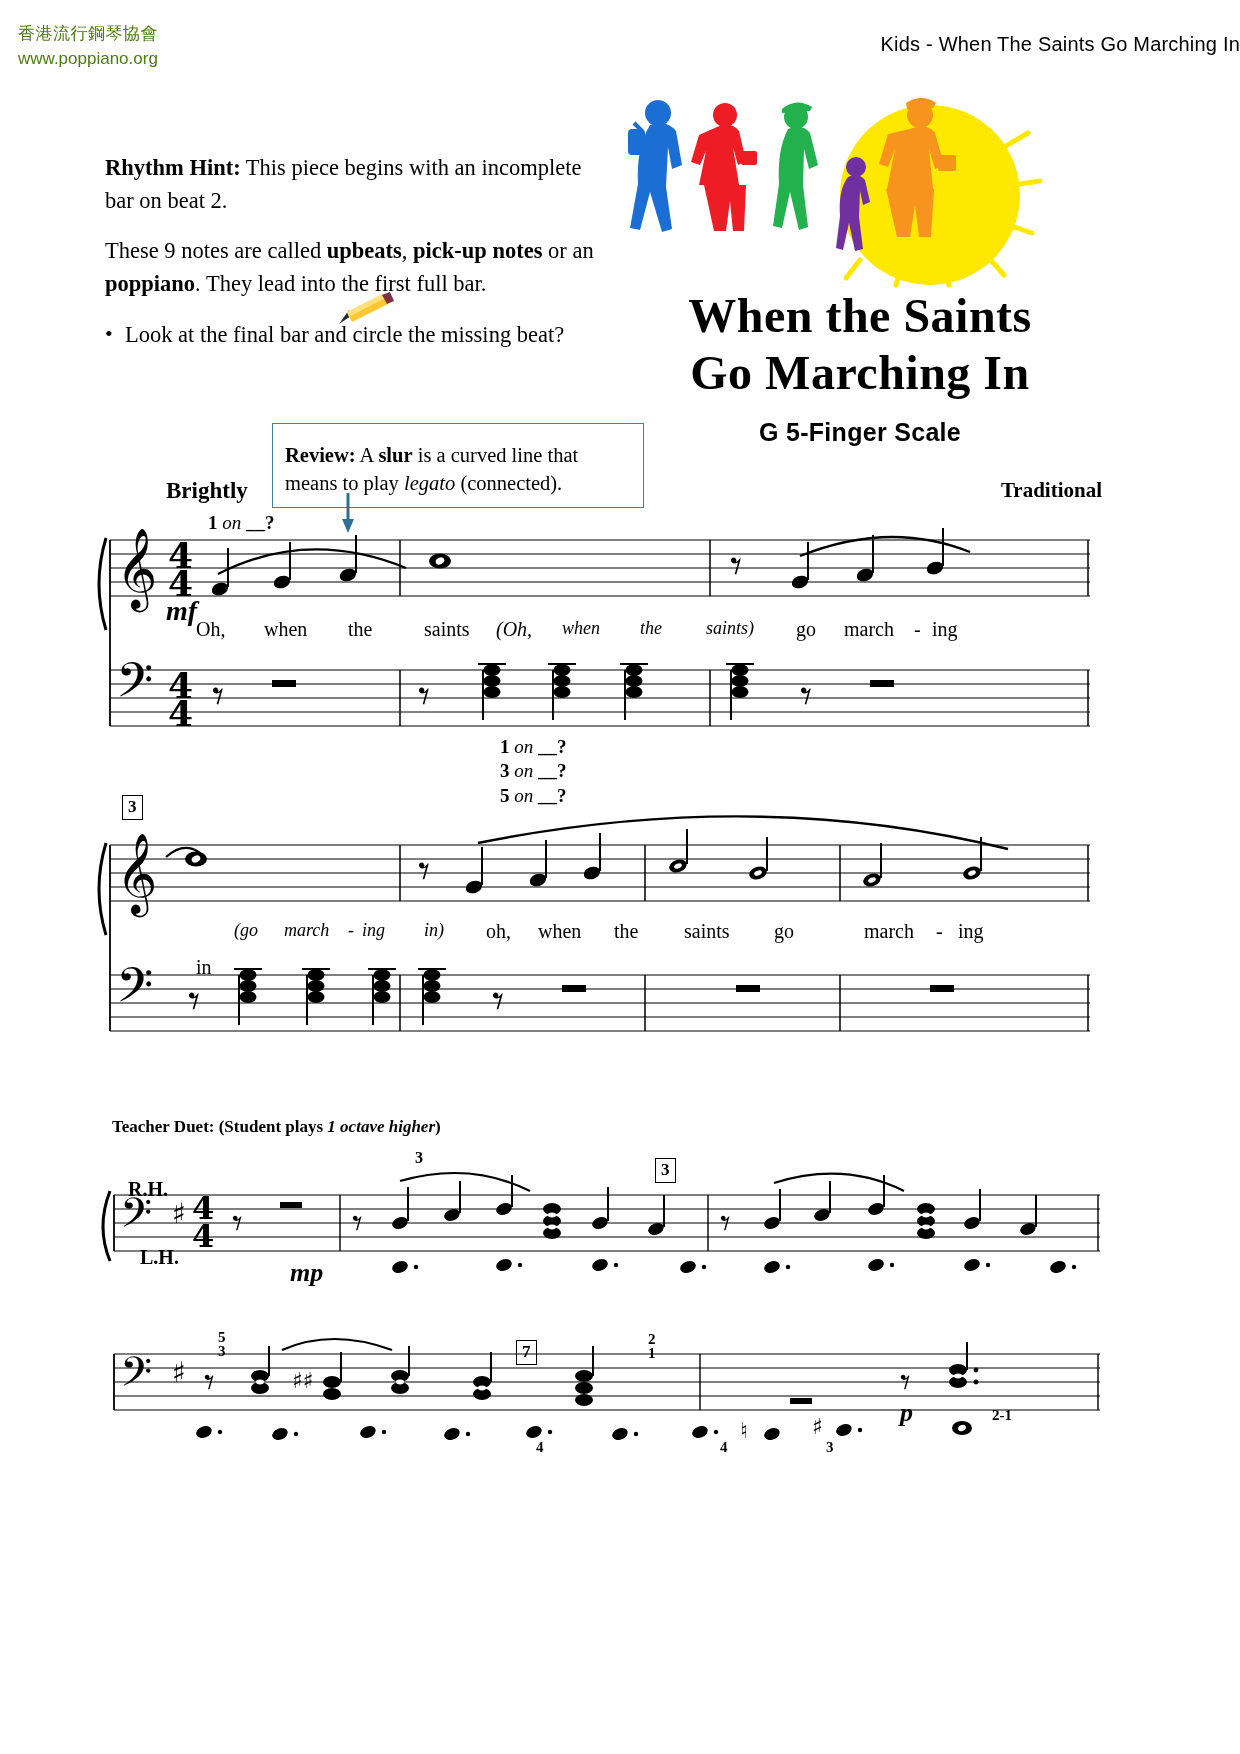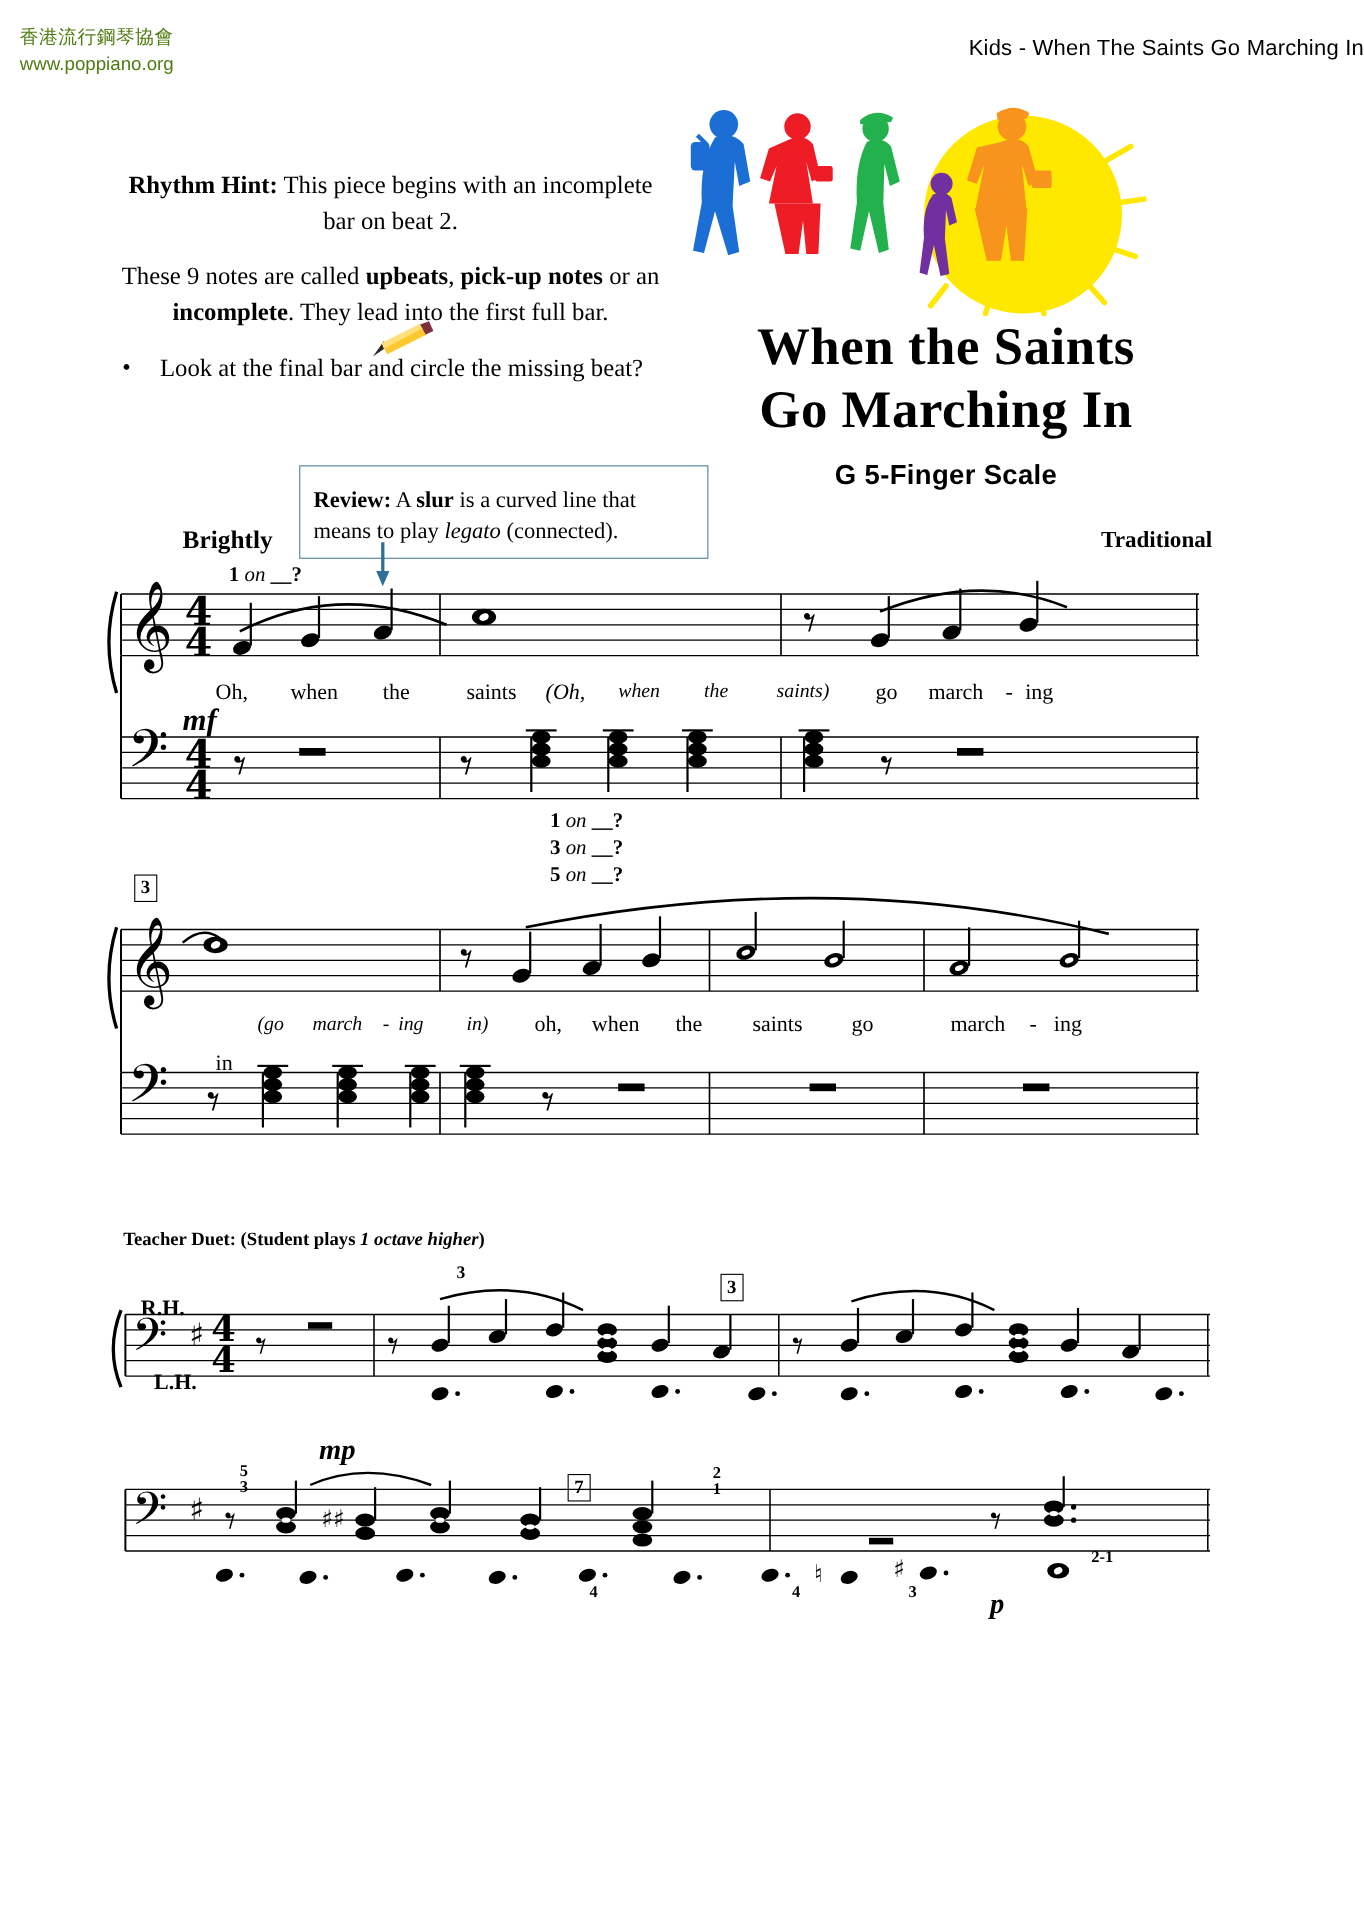--- a/index.html
+++ b/index.html
@@ -15,21 +15,21 @@
   .page { position:relative; width:1240px; height:1754px; }
 
   
   .site-brand { position:absolute; left:18px; top:22px; font-family:Liberation Sans, sans-serif; font-size:17px; line-height:1.45; color:#4d7c0f; }
   .site-brand .cn { display:block; letter-spacing:.5px; }
   .site-brand .url { display:block; }
   .page-title { position:absolute; left:0; top:33px; width:1240px; text-align:right;
       font-family:"Liberation Sans", sans-serif; font-size:20px; font-weight:400; letter-spacing:.2px; }
 
   
-  .hint { position:absolute; left:105px; top:152px; width:500px; font-size:22.5px; line-height:1.45;text-align:center; }
+  .hint { position:absolute; left:105px; top:152px; width:500px; font-size:22.5px; line-height:1.45; }
   .hint p { margin:0 0 18px 0; }
   .hint b { font-weight:bold; }
   .bullet-row { display:flex; align-items:flex-start; margin-top:4px; }
   .bullet-dot { width:20px; flex:0 0 20px; font-size:22px; line-height:1.4; }
   .bullet-text { flex:1 1 auto; line-height:1.45; position:relative; }
   .pencil { position:absolute; left:325px; top:292px; width:70px; height:42px; }
 
   
   .art { position:absolute; left:600px; top:85px; width:480px; height:200px; }
 
@@ -55,21 +55,21 @@
   .fing-stack { position:absolute; left:500px; top:735px; font-size:19px; font-weight:bold; line-height:1.28; }
   .fing-stack i { font-weight:normal; font-style:italic; }
   .measure-num { position:absolute; font-family:"Liberation Serif", serif; font-weight:bold; font-size:17px;
       border:1.4px solid #000; padding:1px 5px 2px 5px; background:#fff; }
 
   
   .lyrics { position:absolute; font-size:20px; white-space:nowrap; }
   .lyrics span { position:absolute; }
   .lyr-it { font-style:italic; }
   .lyr-sm { font-size:18px; font-style:italic; }
-  .dyn { position:absolute; font-family:"Liberation Serif", serif; font-style:italic; font-weight:bold; font-size:28px;margin-top:45px; }
+  .dyn { position:absolute; font-family:"Liberation Serif", serif; font-style:italic; font-weight:bold; font-size:28px; }
 
   
   .duet-head { position:absolute; left:112px; top:1117px; font-weight:bold; font-size:17px; }
   .duet-head i { font-style:italic; }
   .hand-label { position:absolute; font-weight:bold; font-size:20px; }
 
   svg { display:block; overflow:visible; }
   .stave { position:absolute; }
 </style>
 </head>
@@ -81,21 +81,21 @@
     <span class="cn">香港流行鋼琴協會</span>
     <span class="url">www.poppiano.org</span>
   </div>
   <div class="page-title">Kids - When The Saints Go Marching In</div>
 
   <div class="hint">
     <p>
       <b>Rhythm Hint:</b><span> This piece begins with an incomplete bar on beat 2.</span>
     </p>
     <p>
-      <span>These 9 notes are called </span><b>upbeats</b><span>, </span><b>pick-up notes</b><span> or an </span><b>incomplete</b><span>. They lead into the first full bar.</span>
+      <span>These 9 notes are called </span><b>upbeats</b><span>, </span><b>pick-up notes</b><span> or an </span><b>poppiano</b><span>. They lead into the first full bar.</span>
     </p>
     <div class="bullet-row">
       <span class="bullet-dot">•</span>
       <span class="bullet-text">Look at the final bar and circle the missing beat?</span>
     </div>
   </div>
 
   <svg class="pencil" viewBox="0 0 70 42">
     <polygon points="14,32 26,24 24,18" fill="#2a2a2a"></polygon>
     <polygon points="22,20 58,2 63,12 27,30" fill="#fdc82f"></polygon>

